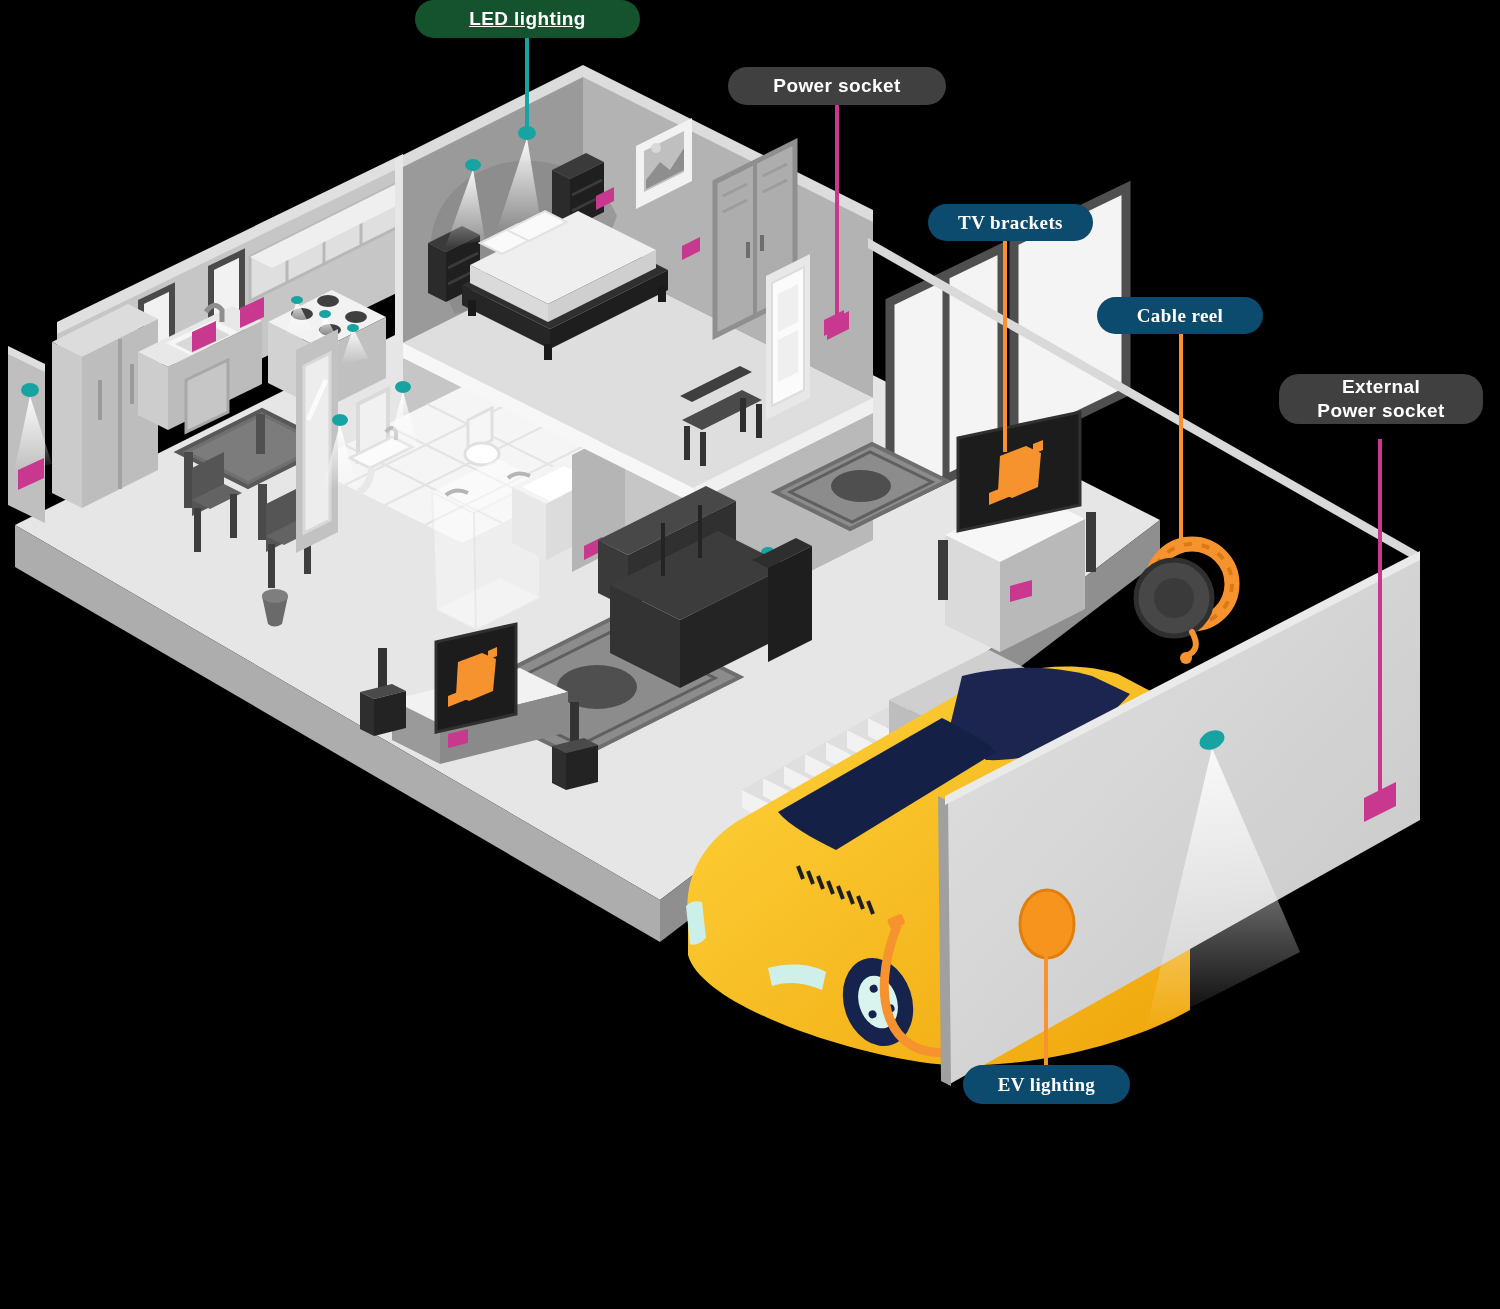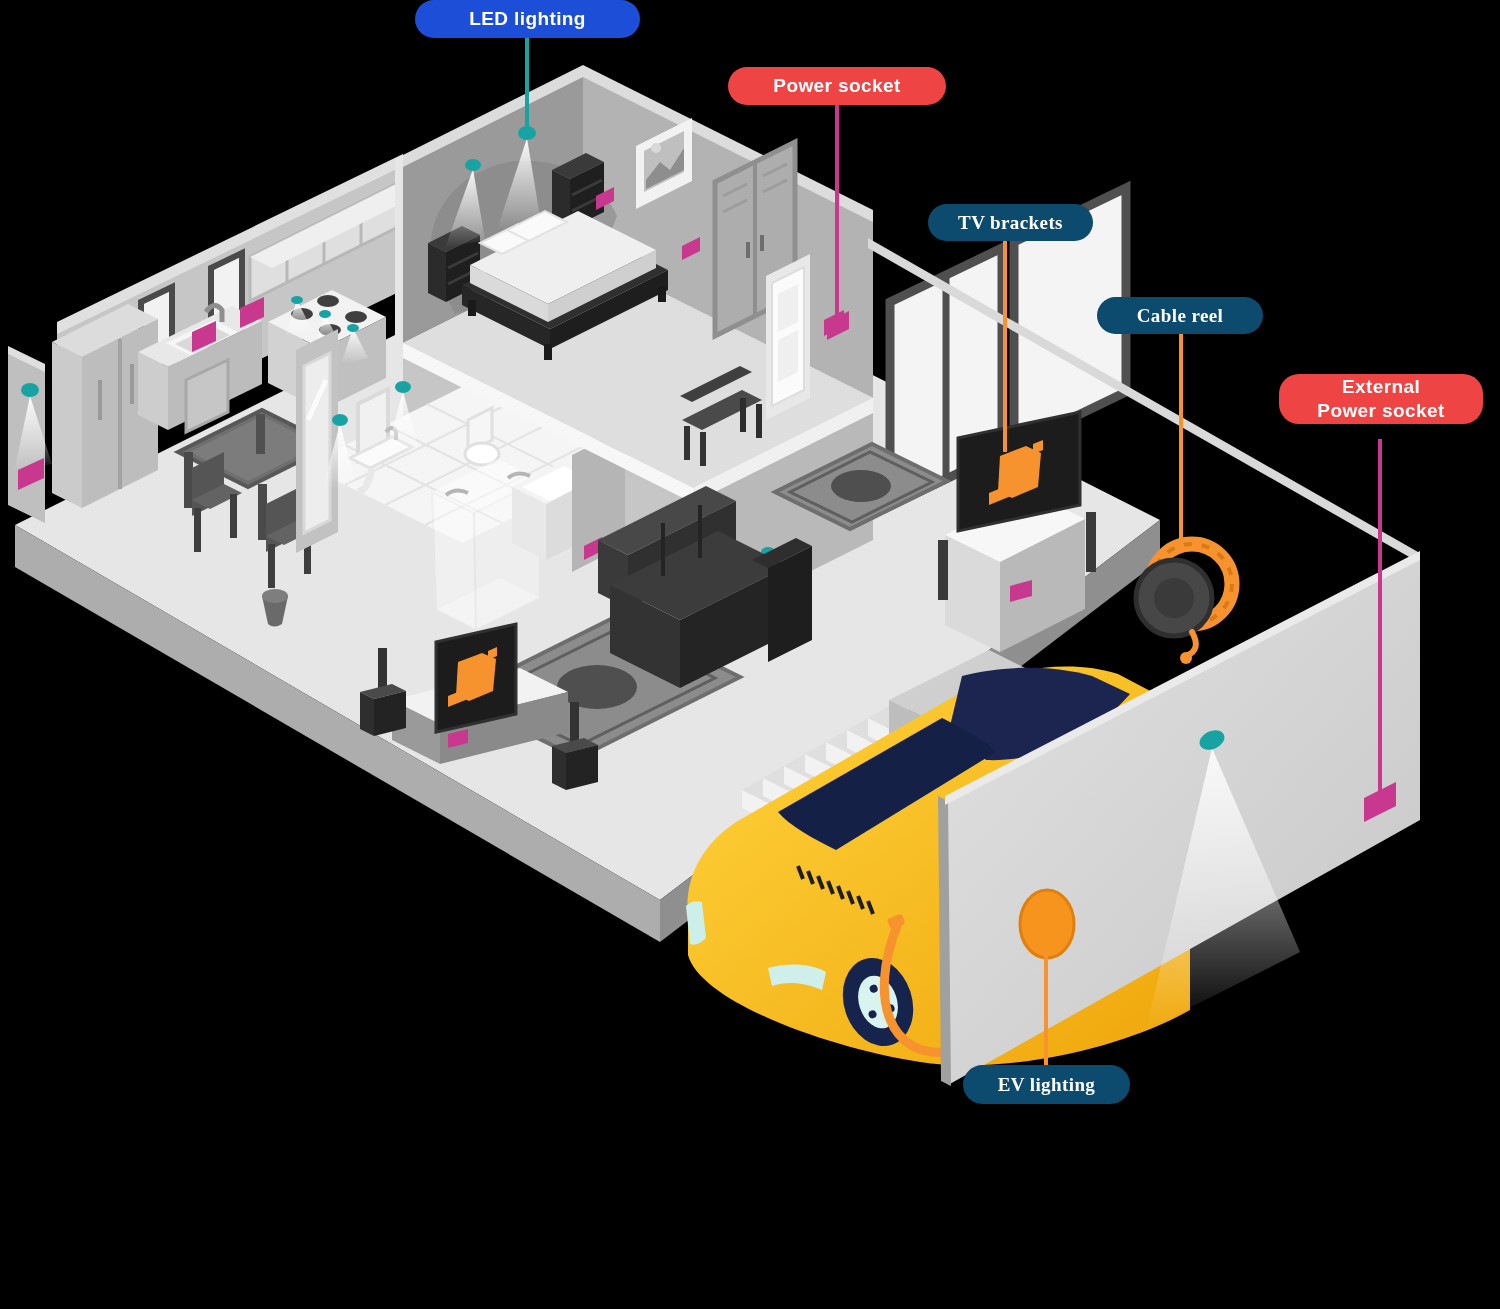--- a/index.html
+++ b/index.html
@@ -2,22 +2,22 @@
 <html><head>
 <meta charset="utf-8">
 <style>
   html,body{margin:0;padding:0;background:#000;}
   #stage{position:relative;width:1500px;height:1309px;background:#000;overflow:hidden;
          font-family:"Liberation Sans", sans-serif;}
   #scene{position:absolute;left:0;top:0;}
   .pill{position:absolute;display:flex;align-items:center;justify-content:center;
         color:#fff;font-weight:bold;font-size:19px;letter-spacing:.4px;line-height:1.25;
         border-radius:20px;text-align:center;white-space:pre-line;padding:0 10px;box-sizing:border-box;}
-  .teal{background:#1d4ed8;}
-  .magenta{background:#ef4444;}
+  .teal{background:#14532d;text-decoration:underline;}
+  .magenta{background:#404040;}
   .orange{background:#0c4a6e;font-family:Liberation Serif, serif;}
 </style>
 </head>
 <body>
 
 <div id="stage">
 <svg id="scene" width="1500" height="1309" viewBox="0 0 1500 1309">
   <defs>
     <linearGradient id="coneV" x1="0" y1="0" x2="0" y2="1">
       <stop offset="0" stop-color="#ffffff" stop-opacity="0.95"></stop>

